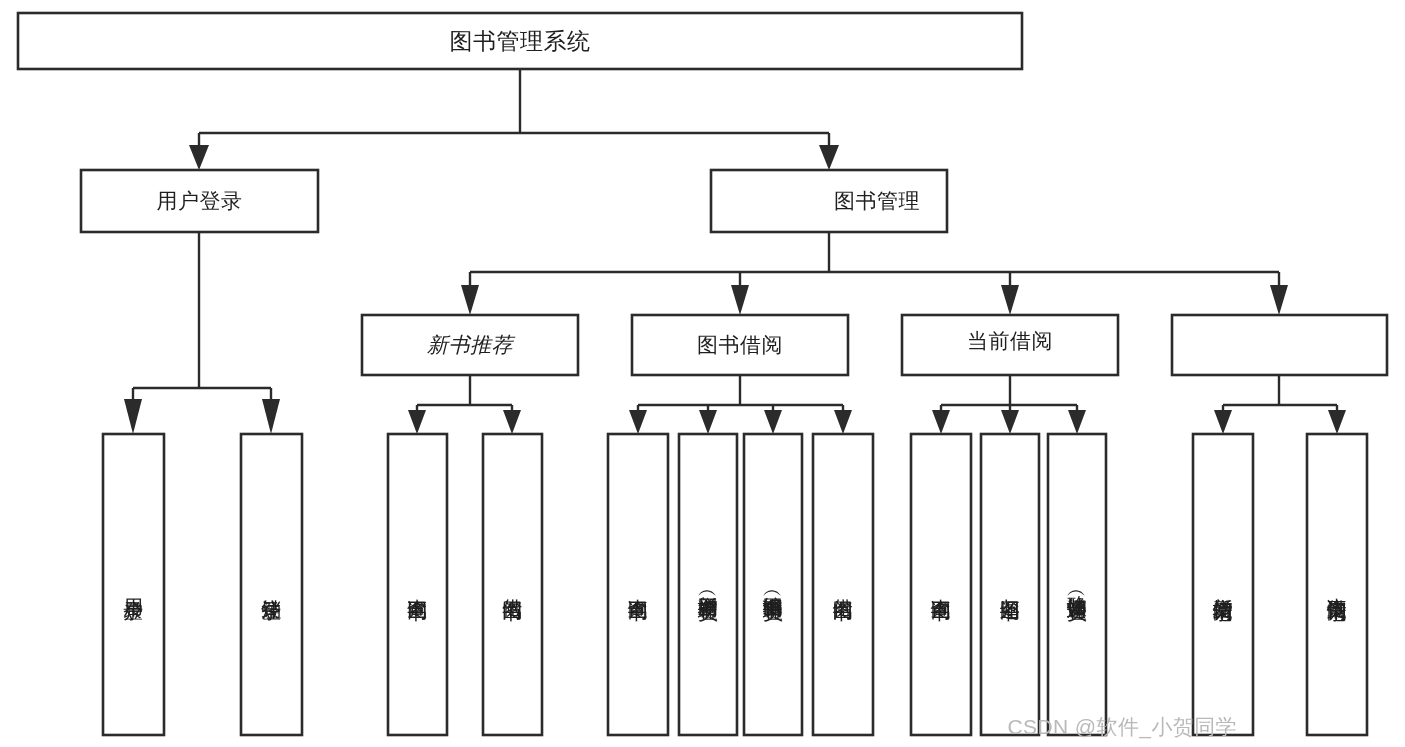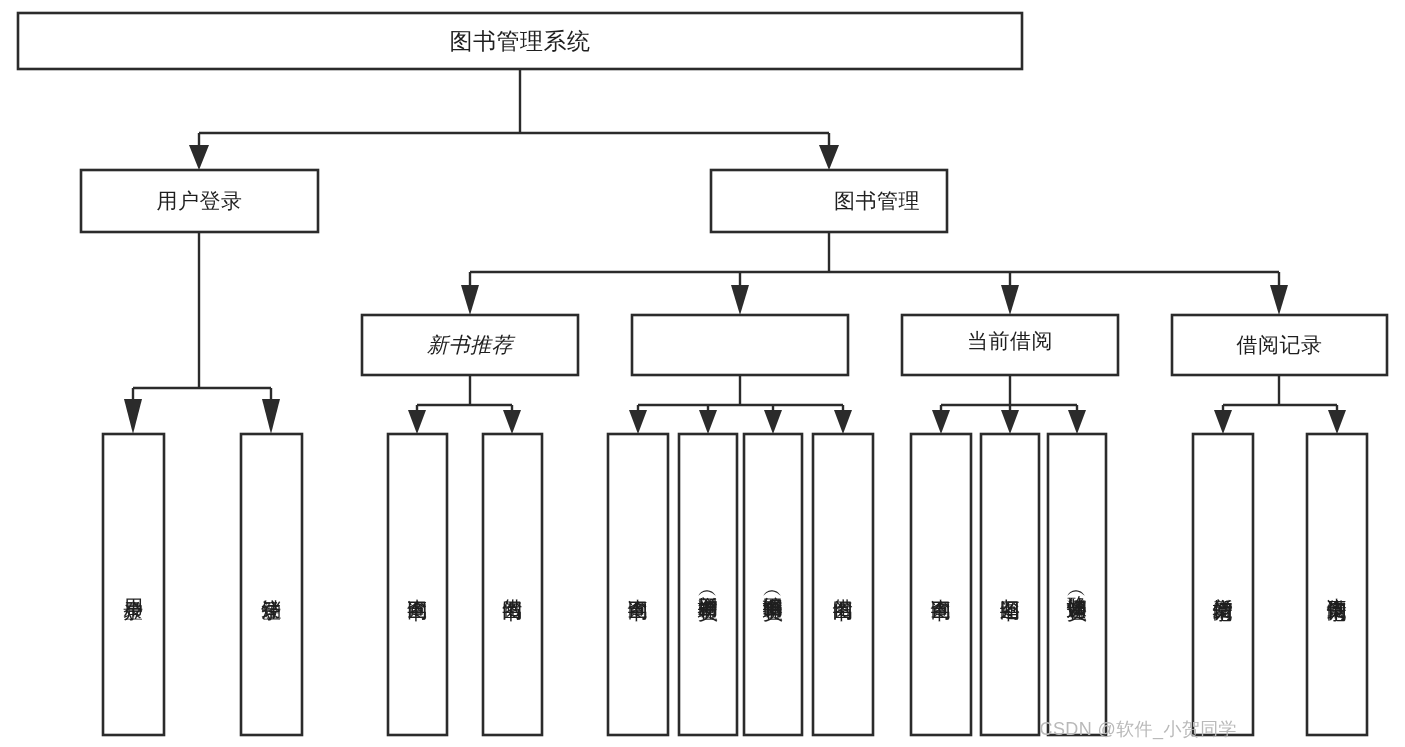--- a/index.html
+++ b/index.html
@@ -64,21 +64,21 @@
     writing-mode: vertical-rl;
     text-orientation: upright;
     letter-spacing: 1px;
     pointer-events: none;
   }
   .watermark {
     position: absolute;
     right: 8px;
     bottom: 6px;
     color: #b9b9b9;
-    font-size: 18px;
+    font-size: 21px;
     letter-spacing: 0.4px;
     white-space: nowrap;
     user-select: none;
   }
 </style>
 </head>
 <body>
 
 <div id="diagram-root">
 
@@ -173,22 +173,22 @@
     <rect class="node-rect" x="1193" y="434" width="60" height="301"></rect>
     <rect class="node-rect" x="1307" y="434" width="60" height="301"></rect>
   </svg>
 
   <div class="node-label-h" style="left:18px; top:13px; width:1004px; height:56px; font-size:23px;">图书管理系统</div>
 
   <div class="node-label-h" style="left:81px; top:170px; width:237px; height:62px;">用户登录</div>
   <div class="node-label-h" style="left:711px; top:170px; width:236px; height:62px;margin-left:48px;">图书管理</div>
 
   <div class="node-label-h" style="left:362px; top:315px; width:216px; height:60px;font-style:italic;">新书推荐</div>
+  <div class="node-label-h" style="left:632px; top:315px; width:216px; height:60px;">图书借阅</div>
   <div class="node-label-h" style="left:902px; top:311px; width:216px; height:60px;border-radius:28px;">当前借阅</div>
-  <div class="node-label-h" style="left:1172px; top:315px; width:215px; height:60px;">借阅记录</div>
 
   <div class="node-label-v" style="left:103px; top:434px; width:61px; height:301px;">用户登录</div>
   <div class="node-label-v" style="left:241px; top:434px; width:61px; height:301px;">注销登录</div>
 
   <div class="node-label-v" style="left:388px; top:434px; width:59px; height:301px;">查询图书</div>
   <div class="node-label-v" style="left:483px; top:434px; width:59px; height:301px;">借阅图书</div>
 
   <div class="node-label-v" style="left:608px; top:434px; width:60px; height:301px;">查询图书</div>
   <div class="node-label-v" style="left:679px; top:434px; width:58px; height:301px;">新增图书（管理员）</div>
   <div class="node-label-v" style="left:744px; top:434px; width:58px; height:301px;">编辑图书（管理员）</div>

